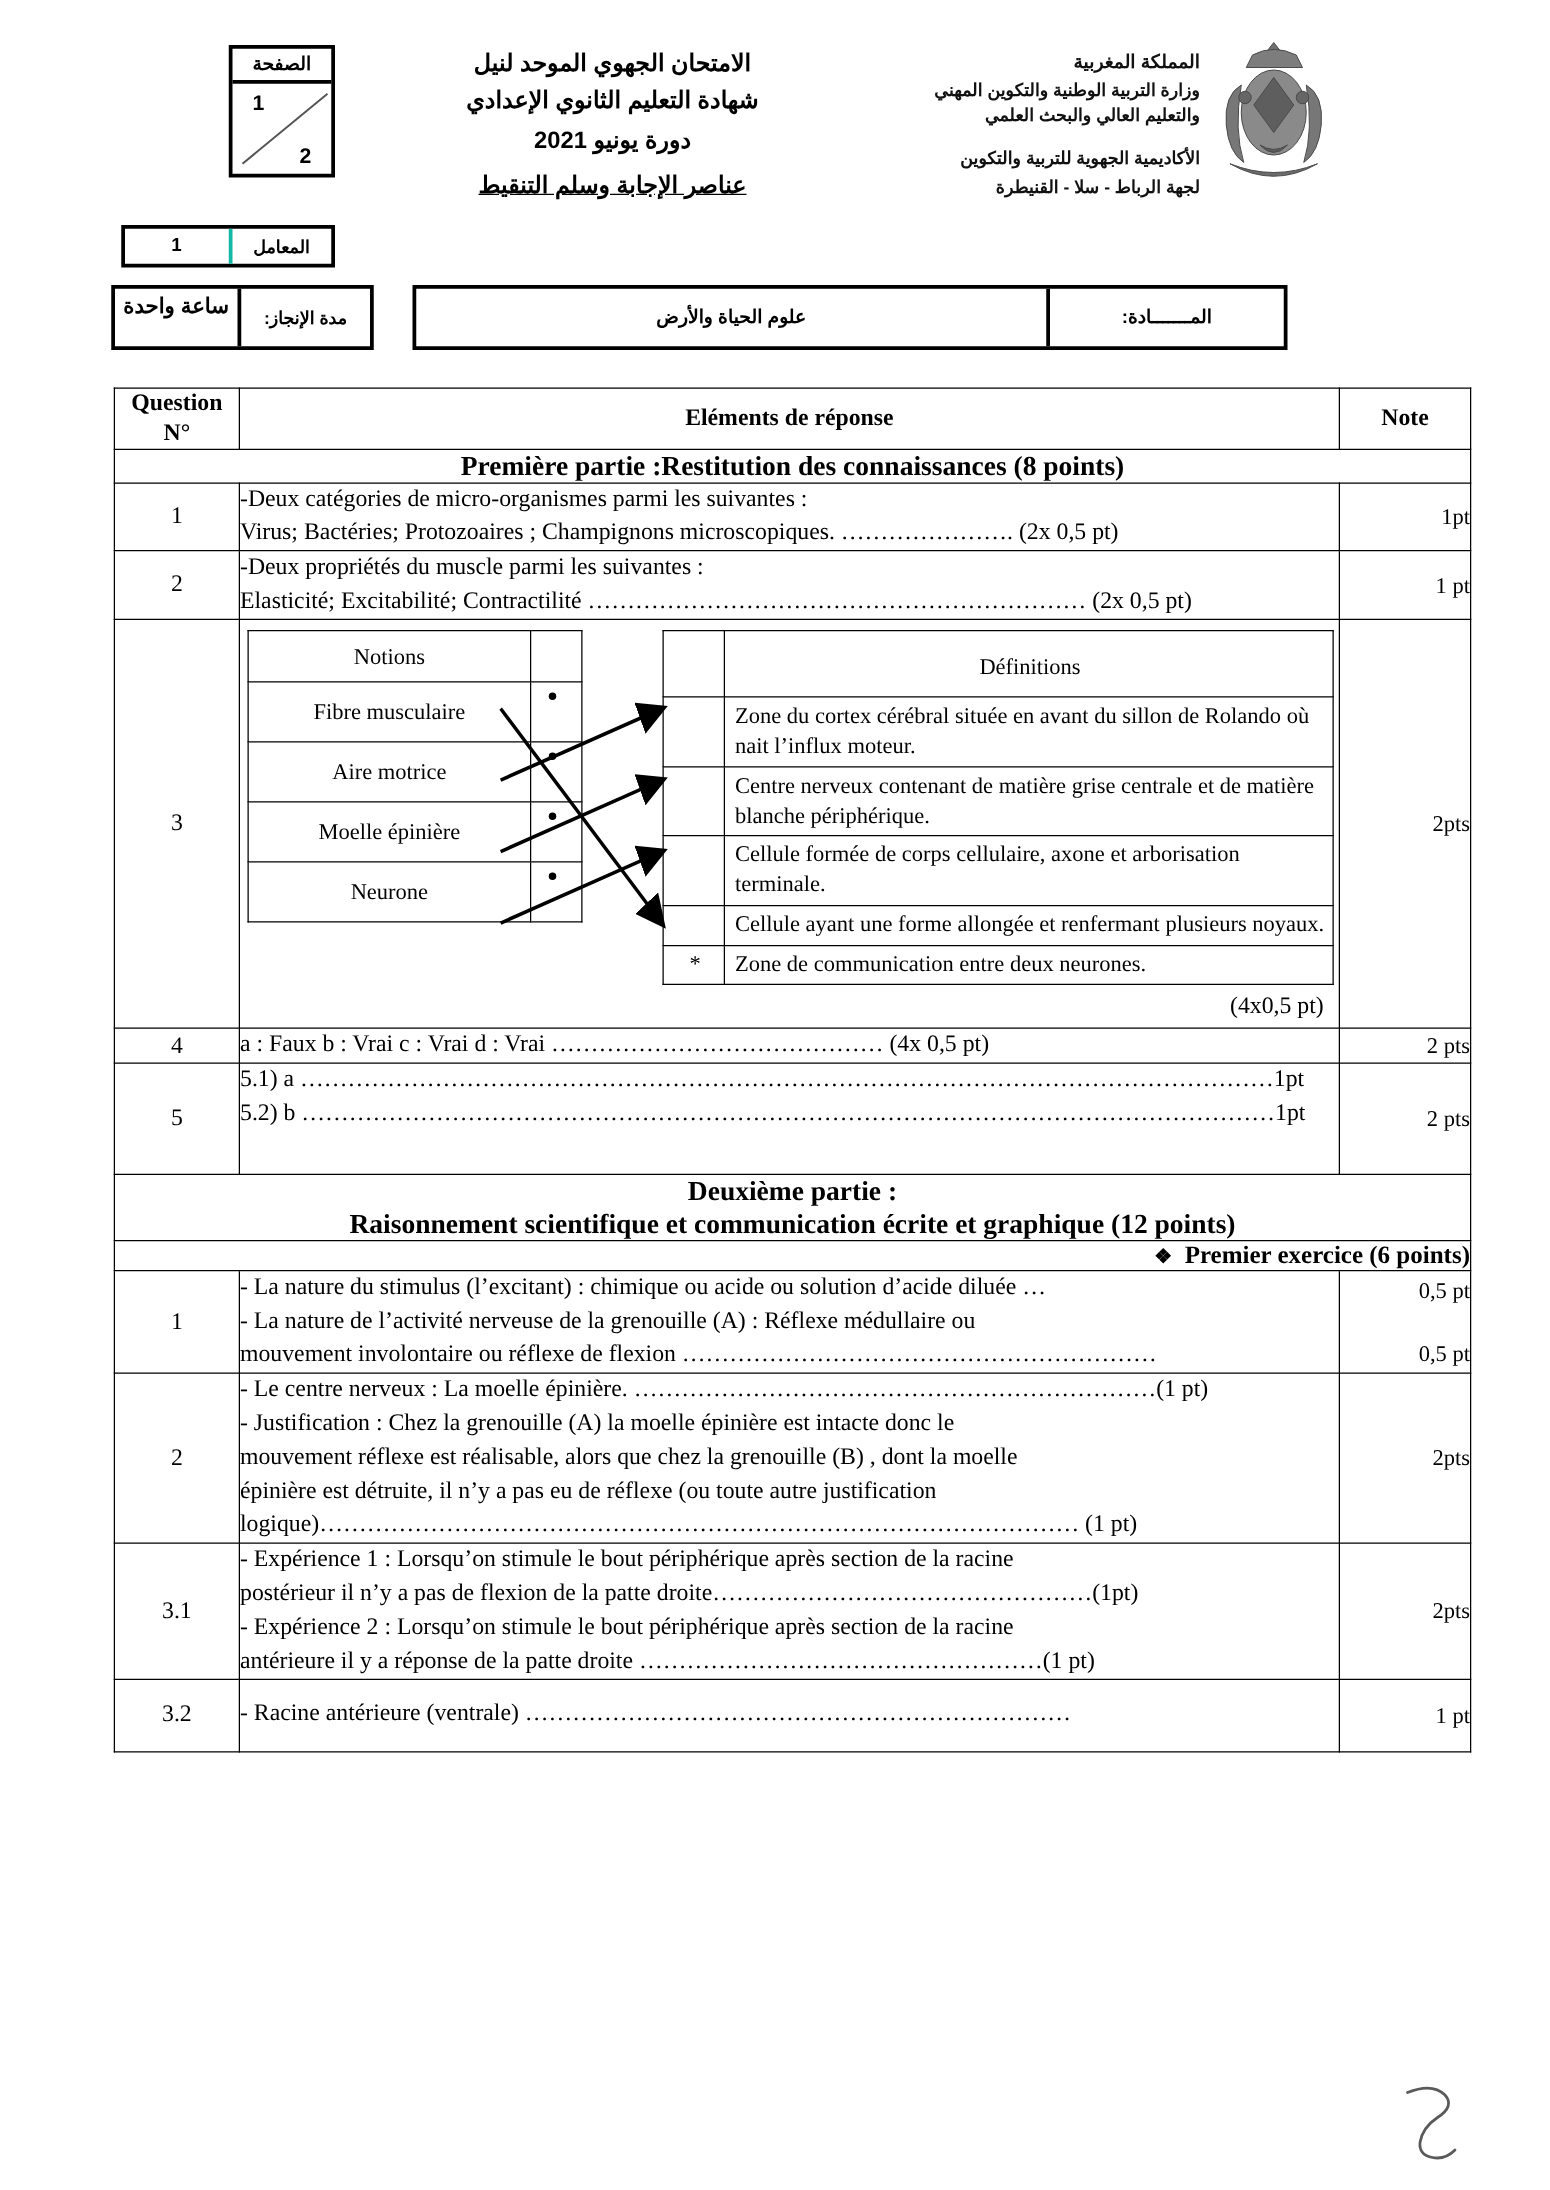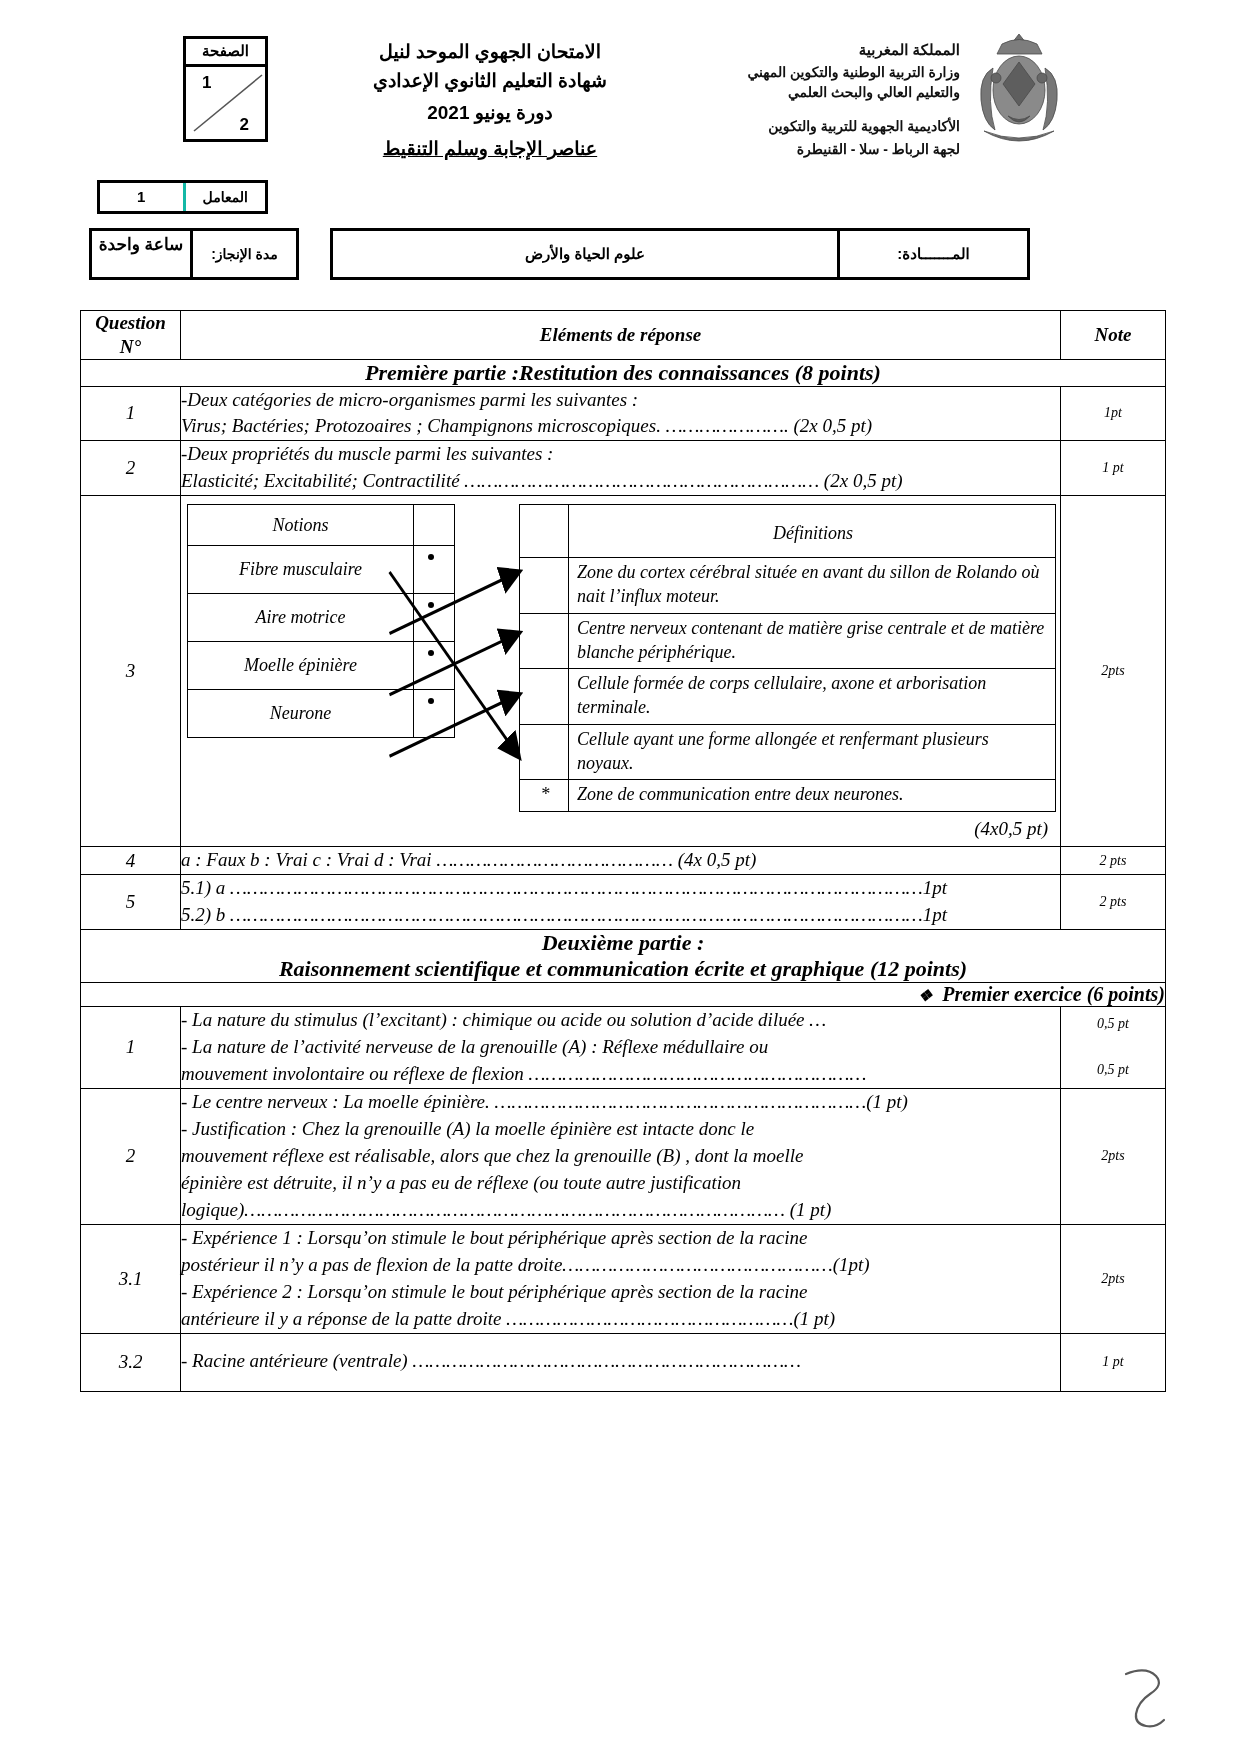--- a/index.html
+++ b/index.html
@@ -217,26 +217,25 @@
     font-weight: bold;
     font-size: 15px;
     line-height: 46px;
     direction: rtl;
     border-radius: 16px;
   }
 
   
   table.answers {
     position: absolute;
-    left: 80px;
+    left: 91px;
     top: 310px;
     width: 1085px;
     border-collapse: collapse;
     table-layout: fixed;
-    font-style: italic;
   }
   table.answers td, table.answers th {
     border: 1.6px solid #000;
     vertical-align: middle;
     padding: 0;
   }
   .col-q  { width: 100px; }
   .col-el { width: 880px; }
   .col-n  { width: 105px; }
 
@@ -248,22 +247,22 @@
     padding: 8px 2px;
     line-height: 1.25;
   }
 
   td.qnum {
     text-align: center;
     font-size: 19px;
     font-family: "Liberation Serif", serif;
   }
   td.note {
-    text-align: center;
-    font-size: 14px;
+    text-align: right;
+    font-size: 18px;
     font-family: "Liberation Serif", serif;
   }
   td.body {
     padding: 7px 10px 9px 14px;
     font-size: 19px;
     line-height: 1.42;
     text-align: left;
   }
 
   .part-head {
@@ -567,21 +566,21 @@
       <tr>
         <td class="qnum">4</td>
         <td class="body">
           <span class="line">a : Faux      b :  Vrai       c :  Vrai      d : Vrai  …………………………………… (4x 0,5 pt)</span>
         </td>
         <td class="note">2 pts</td>
       </tr>
 
       <tr>
         <td class="qnum">5</td>
-        <td class="body" style="">
+        <td class="body" style="padding-bottom:34px">
           <span class="line">5.1)   a ……………………………………………………………………………………………………………1pt</span>
           <span class="line">5.2)   b ……………………………………………………………………………………………………………1pt</span>
         </td>
         <td class="note">2 pts</td>
       </tr>
 
       <tr>
         <td class="part-head" colspan="3">
           <span class="sub">Deuxième partie :</span>
           <span class="sub">Raisonnement scientifique et communication écrite et graphique (12 points)</span>

